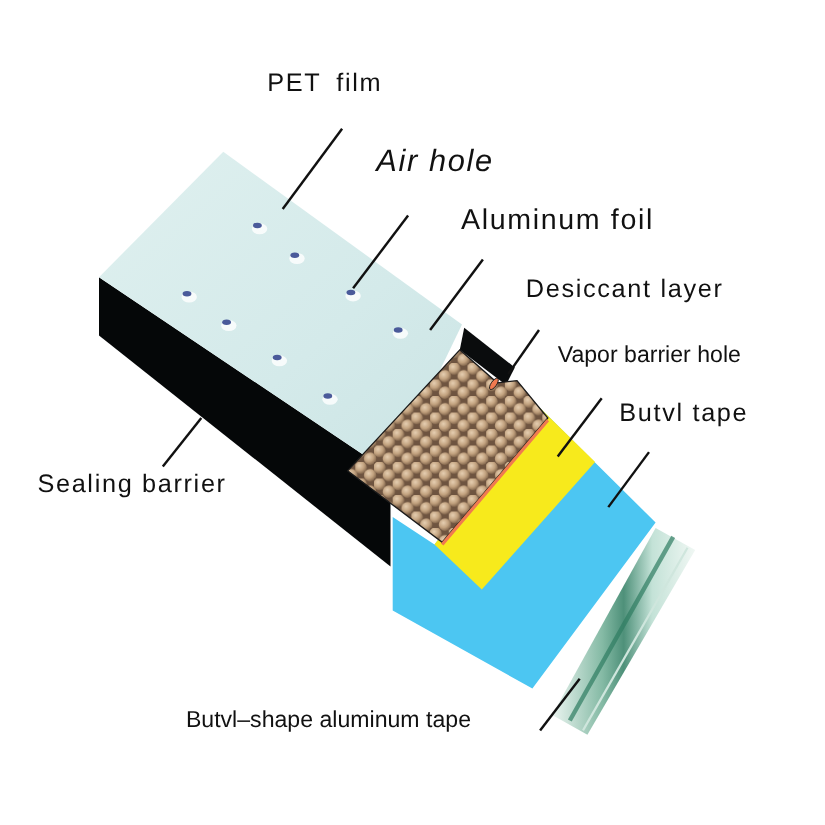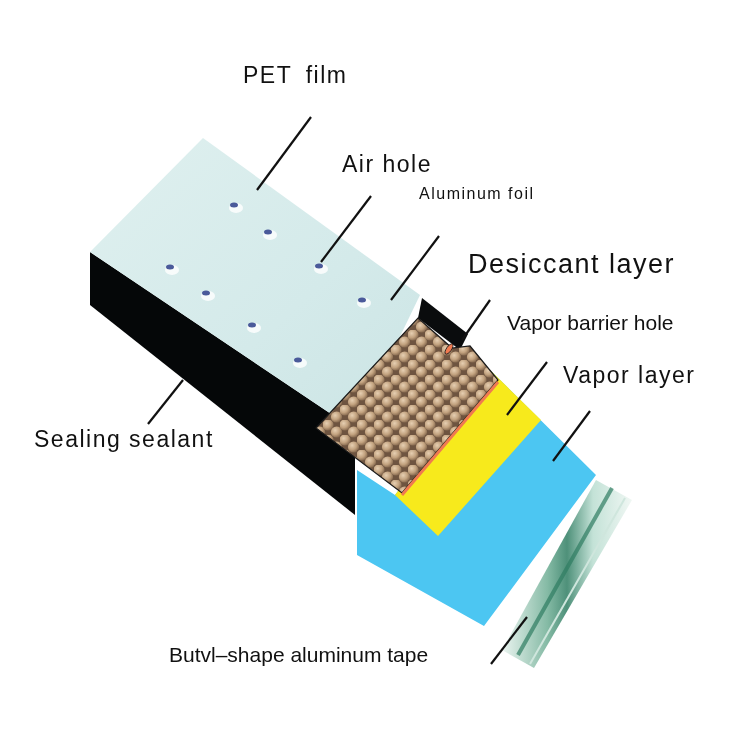--- a/index.html
+++ b/index.html
@@ -7,23 +7,23 @@
   #stage { position: absolute; left: 0; top: 0; width: 750px; height: 750px; }
   .label {
     position: absolute;
     font-family: "Liberation Sans", "DejaVu Sans", sans-serif;
     color: #111111;
     white-space: nowrap;
     line-height: 1;
   }
   .wide { letter-spacing: 1.5px; }
   .lbl-pet   { left: 243px; top: 64px;  font-size: 23px; word-spacing: 6px; }
-  .lbl-air   { left: 342px; top: 153px; font-size: 23px; }
-  .lbl-alu   { left: 419px; top: 186px; font-size: 16px; }
-  .lbl-des   { left: 468px; top: 251px; font-size: 27px; }
+  .lbl-air   { left: 342px; top: 132px; font-size: 28px; font-style: italic; }
+  .lbl-alu   { left: 419px; top: 186px; font-size: 26px; }
+  .lbl-des   { left: 478px; top: 251px; font-size: 23px; }
   .lbl-vap   { left: 507px; top: 312px; font-size: 21px; }
   .lbl-but   { left: 563px; top: 364px; font-size: 23px; }
   .lbl-seal  { left: 34px;  top: 428px; font-size: 23px; }
   .lbl-wave  { left: 169px; top: 644px; font-size: 21px; }
   svg { position: absolute; left: 0; top: 0; }
 </style>
 </head>
 <body>
 
 <div id="stage">
@@ -121,16 +121,16 @@
       <line x1="183" y1="380" x2="148" y2="424"></line>
       <line x1="527" y1="617" x2="491" y2="664"></line>
     </g>
   </svg>
 
   <div class="label wide lbl-pet">PET  film</div>
   <div class="label wide lbl-air">Air hole</div>
   <div class="label wide lbl-alu">Aluminum foil</div>
   <div class="label wide lbl-des">Desiccant layer</div>
   <div class="label lbl-vap">Vapor barrier hole</div>
-  <div class="label wide lbl-but">Vapor layer</div>
-  <div class="label wide lbl-seal">Sealing sealant</div>
+  <div class="label wide lbl-but">Butvl tape</div>
+  <div class="label wide lbl-seal">Sealing barrier</div>
   <div class="label lbl-wave">Butvl–shape aluminum tape</div>
 </div>
 
 </body></html>

